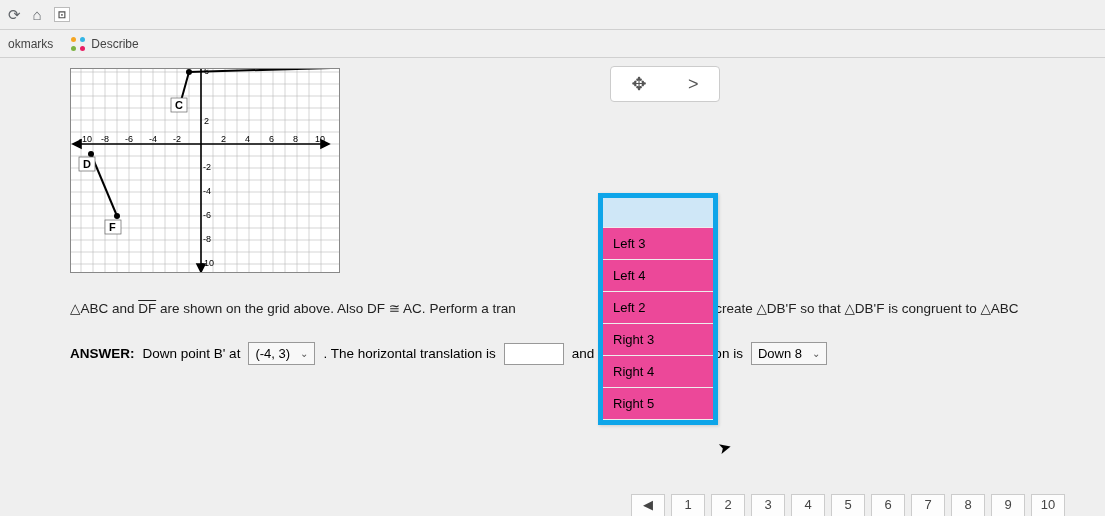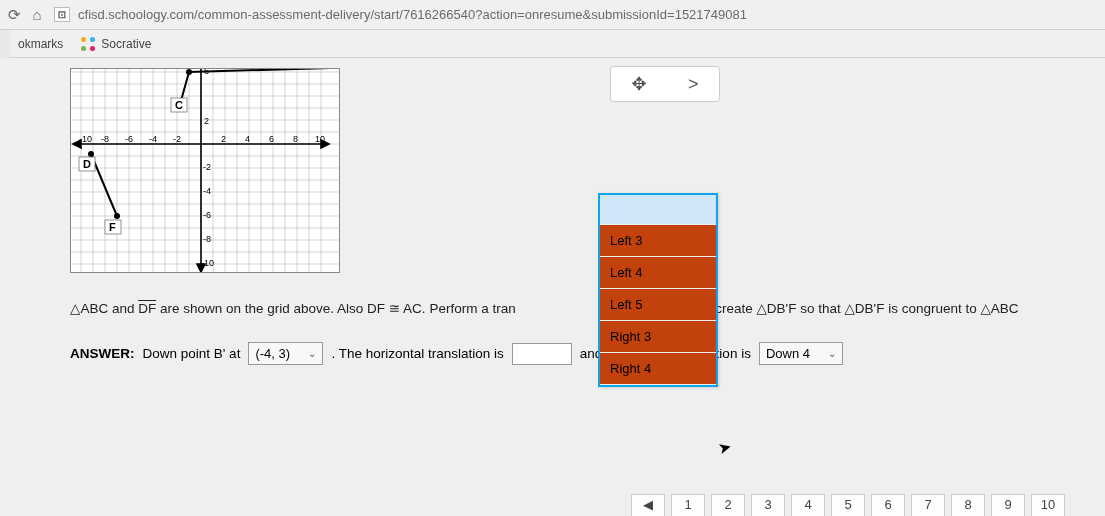--- a/index.html
+++ b/index.html
@@ -44,21 +44,20 @@
   .bookmarks-bar {
     display: flex;
     align-items: center;
     height: 28px;
     background: #f0f0f0;
     padding: 0 8px;
     gap: 18px;
     font-size: 12px;
     color: #444;
     border-bottom: 1px solid #d0d0d0;
-    margin-left: 10px;
   }
   .bm-item { display: flex; align-items: center; gap: 6px; cursor: pointer; }
   .socrative-icon {
     position: relative;
     width: 14px;
     height: 14px;
   }
   .socrative-icon span {
     position: absolute;
     width: 5px; height: 5px; border-radius: 50%;
@@ -91,22 +90,22 @@
     align-items: center;
     justify-content: space-around;
     font-size: 18px;
     color: #555;
   }
   .dropdown-open {
     position: absolute;
     left: 598px;
     top: 135px;
     width: 120px;
-    background: #c2410c;
-    border: 2px solid #0ea5e9;
+    background: #ec4899;
+    border: 5px solid #0ea5e9;
     box-shadow: 1px 1px 3px rgba(0,0,0,0.15);
     font-size: 13px;
     z-index: 5;
   }
   .dropdown-open .dd-item {
     padding: 8px 10px;
     border-bottom: 1px solid #eee;
     cursor: pointer;
   }
   .dropdown-open .dd-item.sel { background: #cfe7f7; height:30px;}
@@ -127,21 +126,21 @@
     flex-wrap: wrap;
   }
   .answer-line .label { font-weight: bold; font-style: normal;}
   .select-closed {
     display: inline-flex;
     align-items: center;
     border: 1px solid #999;
     background: #f8f8f8;
     padding: 3px 6px;
     font-size: 13px;
-    gap: 18px;
+    gap: 10px;
     cursor: pointer;
   }
   .select-closed .chev { font-size: 10px; color:#555;}
   .select-target {
     display: inline-block;
     width: 60px;
     height: 22px;
     border: 1px solid #999;
     background: #fff;
     vertical-align: middle;
@@ -178,36 +177,35 @@
   }
 </style>
 </head>
 <body>
 
 <div class="browser-bar">
   <span class="browser-icon">⟳</span>
   <span class="browser-icon">⌂</span>
   <div class="url-area">
     <span class="site-box">⊡</span>
-    <span>cfisd.schoology.com/common-assessment-delivery/start/7616266540?action=onresume&amp;submissionId=1521749081</span>
   </div>
 </div>
 
 <div class="bookmarks-bar">
   <div class="bm-item">
     <span>okmarks</span>
   </div>
   <div class="bm-item">
     <span class="socrative-icon">
       <span style="background:#f5a623;top:0;left:0"></span>
       <span style="background:#33b5e5;top:0;right:0"></span>
       <span style="background:#7cb342;bottom:0;left:0"></span>
       <span style="background:#e91e63;bottom:0;right:0"></span>
     </span>
-    <span>Socrative</span>
+    <span>Describe</span>
   </div>
 </div>
 
 <div class="content">
 
   <div class="grid-wrap">
     <svg class="grid-svg" width="270" height="260">
       <g stroke="#999" stroke-width="0.5">
 
         <g>
@@ -337,32 +335,33 @@
     <span class="label">ANSWER:</span>
     <span>Down point B' at</span>
     <span class="select-closed">
       <span>(-4, 3)</span>
       <span class="chev">⌄</span>
     </span>
     <span>. The horizontal translation is</span>
     <span class="select-target"></span>
     <span>and the vertical translation is</span>
     <span class="select-closed">
-      <span>Down 4</span>
+      <span>Down 8</span>
       <span class="chev">⌄</span>
     </span>
   </div>
 
   <div class="dropdown-open">
     <div class="dd-item sel"></div>
     <div class="dd-item">Left 3</div>
     <div class="dd-item">Left 4</div>
-    <div class="dd-item">Left 5</div>
+    <div class="dd-item">Left 2</div>
     <div class="dd-item">Right 3</div>
     <div class="dd-item">Right 4</div>
+    <div class="dd-item">Right 5</div>
   </div>
 
   <span class="cursor-ptr">➤</span>
 
   <div class="pager">
     <div class="pg">◀</div>
     <div class="pg">1</div>
     <div class="pg">2</div>
     <div class="pg">3</div>
     <div class="pg">4</div>

